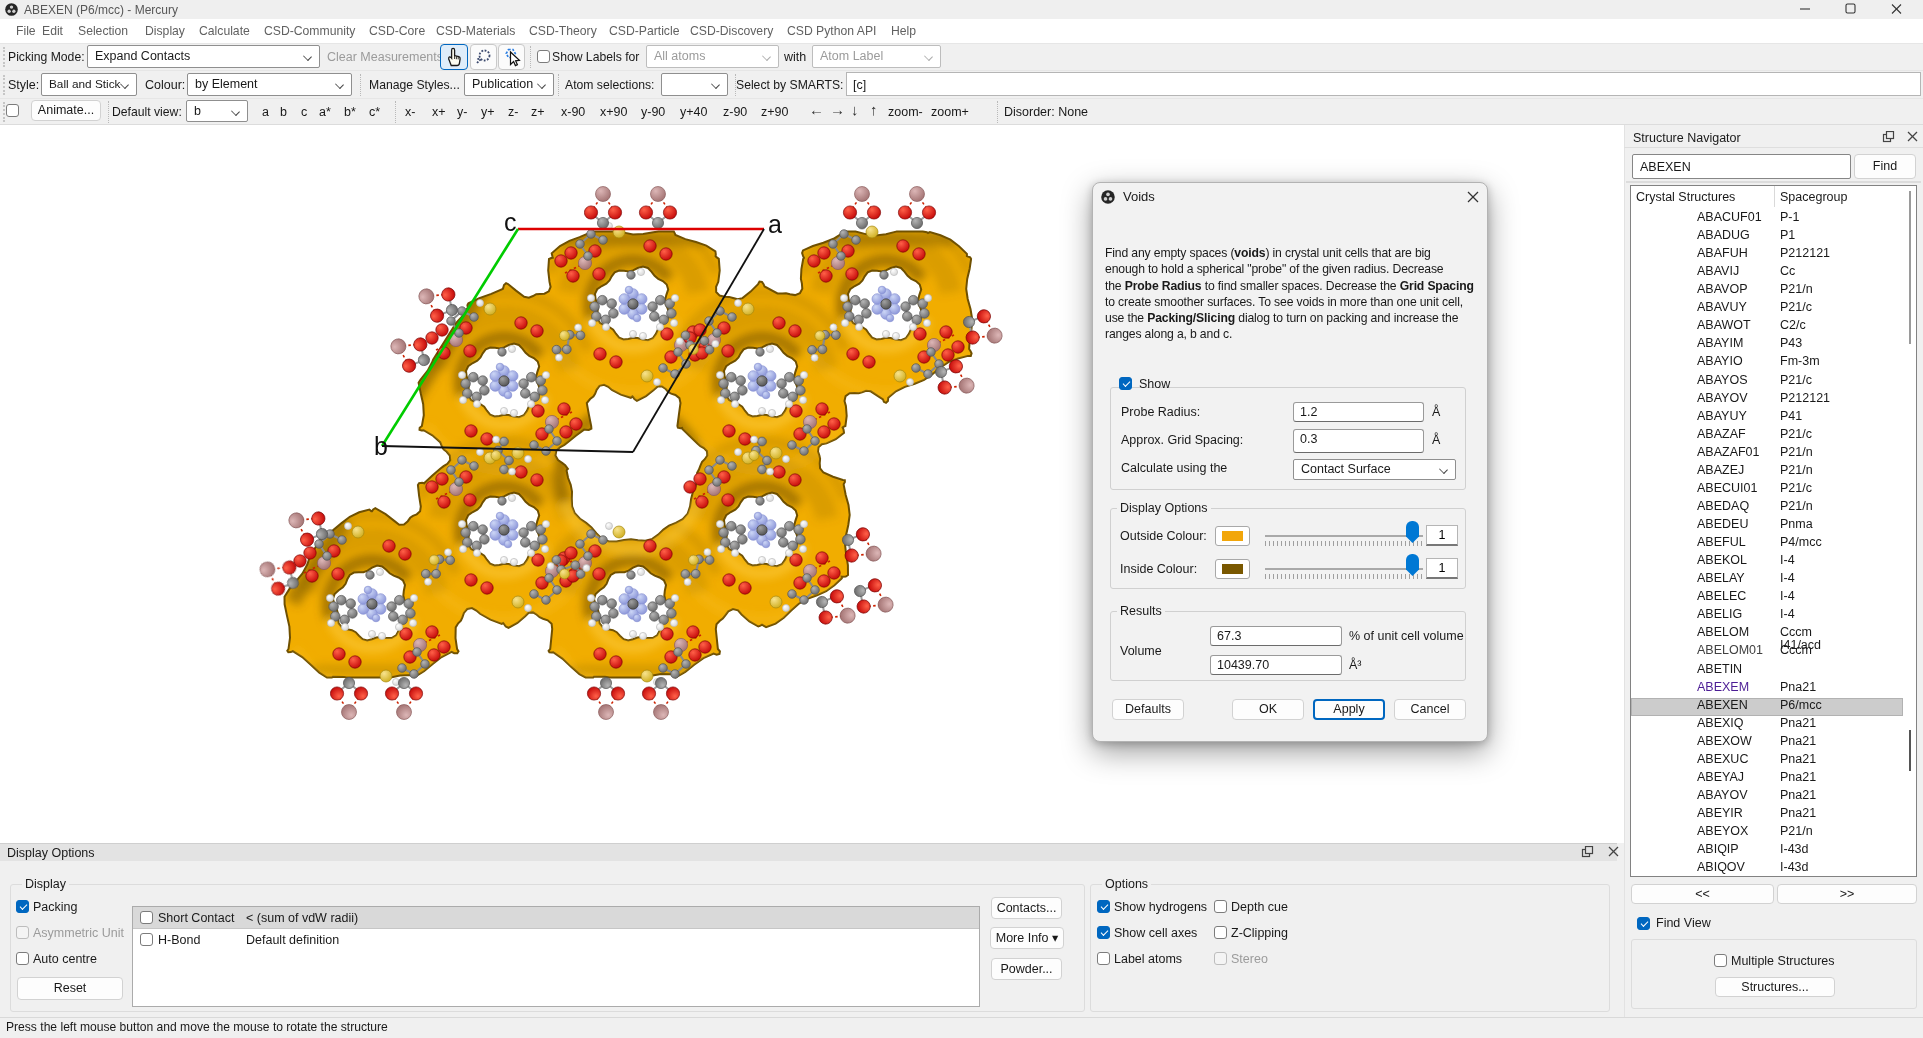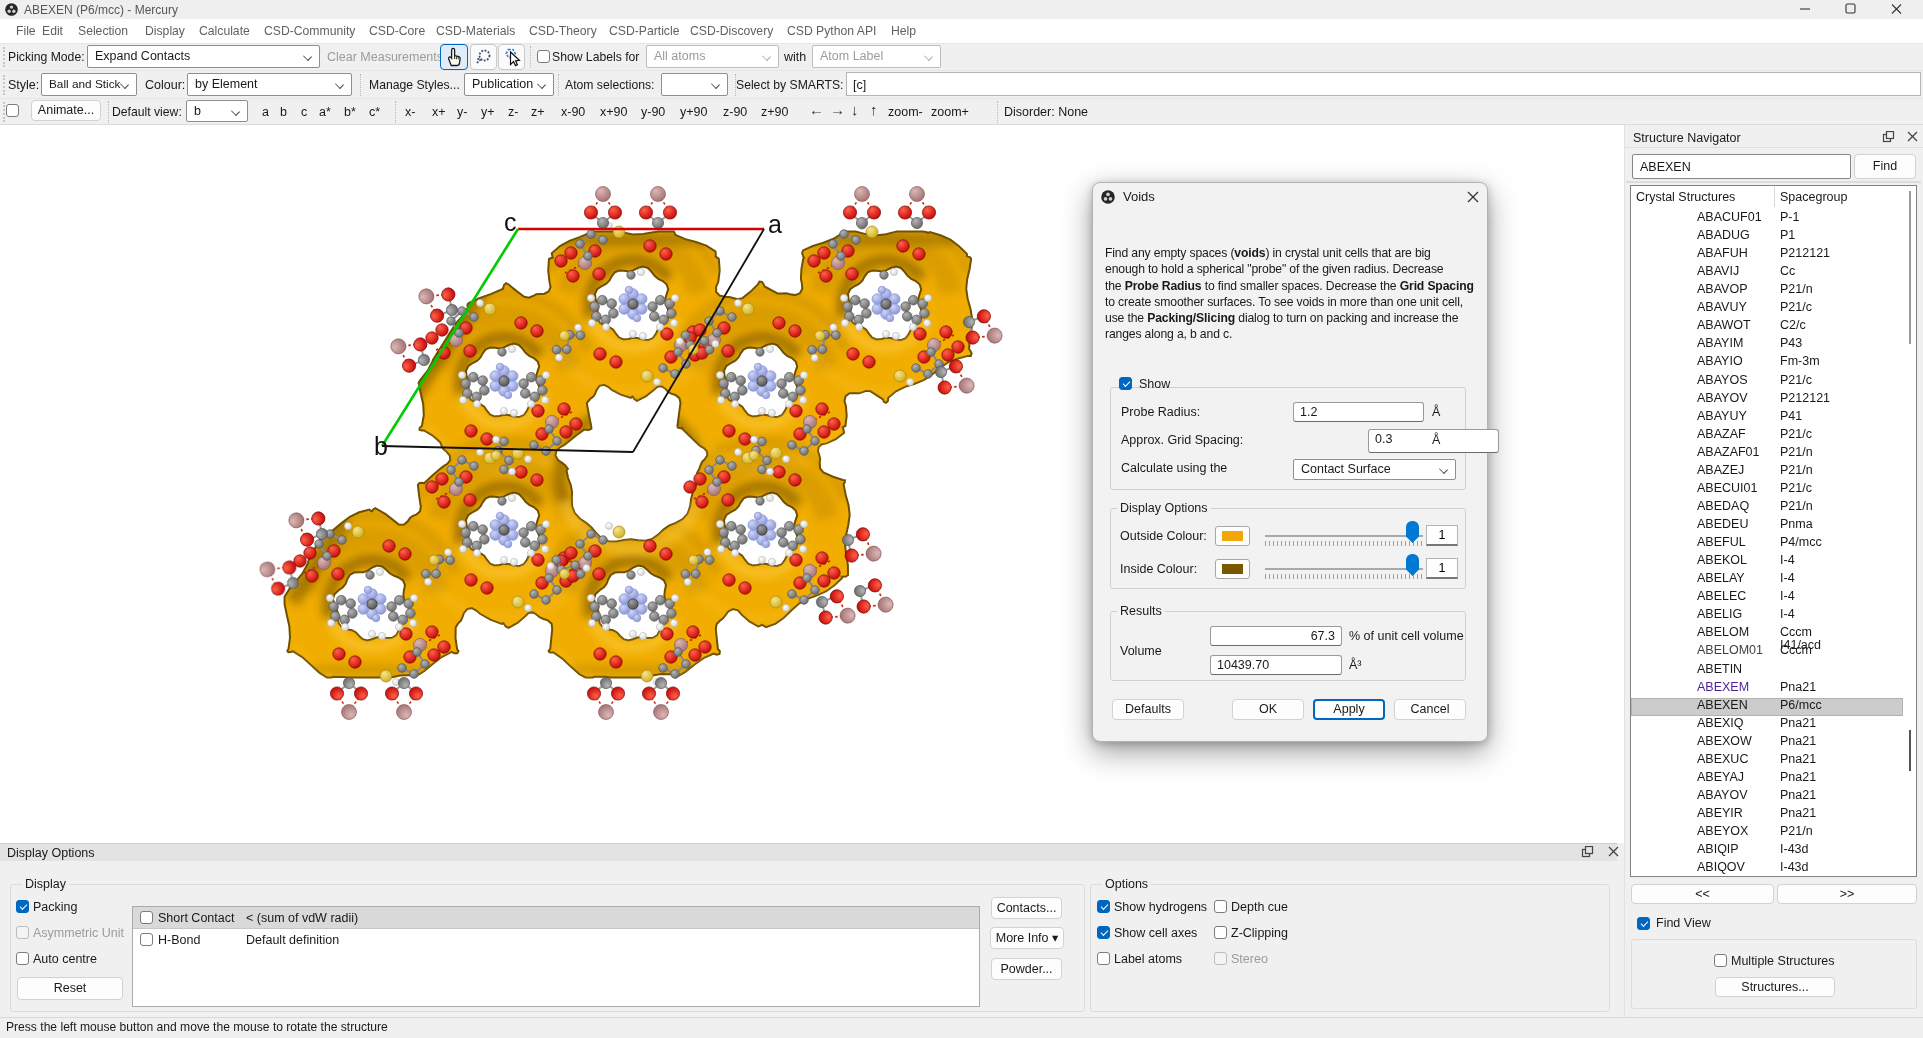--- a/index.html
+++ b/index.html
@@ -128,21 +128,21 @@
 <div class="t" style="top:104px;left:0;width:0">
 <span style="position:absolute;left:405px">x-</span>
     <span style="position:absolute;left:432px">x+</span>
 <span style="position:absolute;left:457px">y-</span>
     <span style="position:absolute;left:481px">y+</span>
 <span style="position:absolute;left:508px">z-</span>
     <span style="position:absolute;left:531px">z+</span>
 <span style="position:absolute;left:561px">x-90</span>
     <span style="position:absolute;left:600px">x+90</span>
 <span style="position:absolute;left:641px">y-90</span>
-    <span style="position:absolute;left:680px">y+90</span>
+    <span style="position:absolute;left:680px">y+40</span>
 <span style="position:absolute;left:723px">z-90</span>
     <span style="position:absolute;left:761px">z+90</span>
 </div>
 <div class="t" style="top:102px;left:0;width:0;font-size:15px;color:#333">
 <span style="position:absolute;left:809px">←</span>
     <span style="position:absolute;left:830px">→</span>
 <span style="position:absolute;left:851px">↓</span>
     <span style="position:absolute;left:870px">↑</span>
 </div>
 <div class="t" style="top:104px;left:0;width:0">
@@ -1323,21 +1323,21 @@
 to create smoother surfaces. To see voids in more than one unit cell,<br>
 use the <b>Packing/Slicing</b> dialog to turn on packing and increase the<br>
 ranges along a, b and c.</div>
 <div class="gbox" style="left:1110px;top:387px;width:356px;height:103px;border-color:#d0d0d0"></div>
 <div class="cb on" style="left:1119px;top:377px"></div>
 <div class="t" style="left:1139px;top:376px">Show</div>
 <div class="t" style="left:1121px;top:404px">Probe Radius:</div>
 <div class="inp" style="left:1293px;top:402px;width:131px;height:20px">1.2</div>
 <div class="t" style="left:1432px;top:404px">Å</div>
 <div class="t" style="left:1121px;top:432px">Approx. Grid Spacing:</div>
-<div class="inp" style="left:1368px;top:429px;width:131px;height:24px">0.3</div>
+<div class="inp" style="left:1293px;top:429px;width:131px;height:24px">0.3</div>
 <div class="t" style="left:1432px;top:432px">Å</div>
 <div class="t" style="left:1121px;top:460px">Calculate using the</div>
 <div class="dd" style="left:1293px;top:459px;width:163px;height:21px;line-height:19px">Contact Surface<i class="cv" style="top:6px"></i></div>
 <div class="gbox" style="left:1110px;top:508px;width:356px;height:81px;border-color:#d0d0d0"></div>
 <div class="glab" style="left:1117px;top:501px;background:#f2f2f2">Display Options</div>
 <div class="t" style="left:1120px;top:528px">Outside Colour:</div>
 <div class="ab" style="left:1215px;top:526px;width:35px;height:20px;background:#fff;border:1px solid #a8a8a8;border-radius:3px"></div>
 <div class="ab" style="left:1222px;top:531px;width:21px;height:10px;background:#f2a60a"></div>
 <div class="ab" style="left:1265px;top:535px;width:158px;height:2px;background:#a9a9a9"></div>
 <div class="ab" style="left:1265px;top:541px;width:158px;height:5px;background:repeating-linear-gradient(90deg,#9f9f9f 0 1px,transparent 1px 4px)"></div>
@@ -1346,20 +1346,20 @@
 <div class="t" style="left:1120px;top:561px">Inside Colour:</div>
 <div class="ab" style="left:1215px;top:559px;width:35px;height:20px;background:#fff;border:1px solid #a8a8a8;border-radius:3px"></div>
 <div class="ab" style="left:1222px;top:564px;width:21px;height:10px;background:#7a5800"></div>
 <div class="ab" style="left:1265px;top:568px;width:158px;height:2px;background:#a9a9a9"></div>
 <div class="ab" style="left:1265px;top:574px;width:158px;height:5px;background:repeating-linear-gradient(90deg,#9f9f9f 0 1px,transparent 1px 4px)"></div>
 <div class="ab" style="left:1406px;top:554px;width:13px;height:22px;background:#0078d4;border-radius:6px 6px 3px 3px;clip-path:polygon(0 0,100% 0,100% 70%,50% 100%,0 70%)"></div>
 <div class="ab" style="left:1426px;top:558px;width:32px;height:21px;background:#fff;border:1px solid #b5b5b5;border-bottom:2px solid #777;text-align:center;font-size:12.5px;line-height:19px">1</div>
 <div class="gbox" style="left:1110px;top:611px;width:356px;height:70px;border-color:#d0d0d0"></div>
 <div class="glab" style="left:1117px;top:604px;background:#f2f2f2">Results</div>
 <div class="t" style="left:1120px;top:643px">Volume</div>
-<div class="inp" style="left:1210px;top:626px;width:132px;height:20px;text-align:right">67.3</div>
+<div class="inp" style="left:1210px;top:626px;width:132px;height:20px;">67.3</div>
 <div class="t" style="left:1349px;top:628px">% of unit cell volume</div>
 <div class="inp" style="left:1210px;top:655px;width:132px;height:20px;text-align:left">10439.70</div>
 <div class="t" style="left:1349px;top:657px">Å³</div>
 <div class="btn" style="left:1112px;top:699px;width:72px;height:21px">Defaults</div>
 <div class="btn" style="left:1232px;top:699px;width:72px;height:21px">OK</div>
 <div class="btn" style="left:1313px;top:699px;width:72px;height:21px;border:2px solid #0067c0;line-height:17px">Apply</div>
 <div class="btn" style="left:1394px;top:699px;width:72px;height:21px">Cancel</div>
 
 </body></html>

